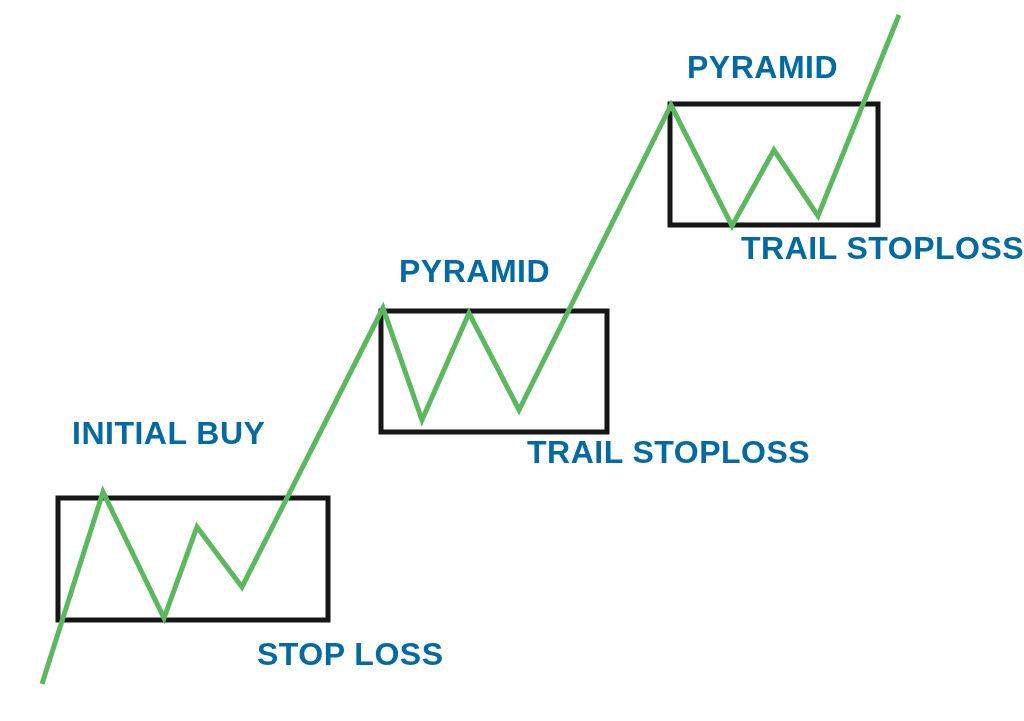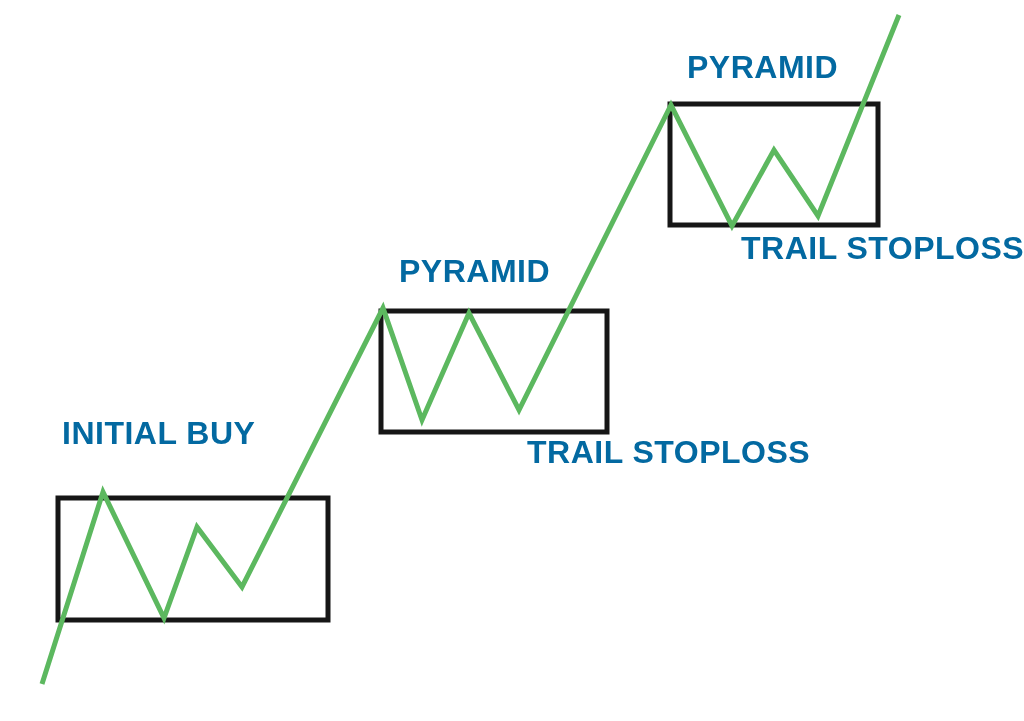--- a/index.html
+++ b/index.html
@@ -24,21 +24,21 @@
     position: absolute;
     font-family: "Liberation Sans", sans-serif;
     font-weight: 700;
     font-size: 32px;
     line-height: 1.0;
     letter-spacing: 0.5px;
     color: #0369a1;
     white-space: nowrap;
     user-select: none;
   }
-  .lbl-initial-buy   { left: 62px;  top: 417px; }
+  .lbl-initial-buy   { left: 72px;  top: 417px; }
   .lbl-stop-loss     { left: 257px; top: 638px; }
   .lbl-pyramid-mid   { left: 399px; top: 255px; }
   .lbl-trail-mid     { left: 527px; top: 436px; }
   .lbl-pyramid-top   { left: 687px; top: 51px;  }
   .lbl-trail-top     { left: 741px; top: 232px; }
   .box { fill: none; }
 </style>
 </head>
 <body>
 
@@ -50,20 +50,21 @@
 
     <rect class="box" x="381" y="311" width="226" height="121" stroke="#161616" stroke-width="5"></rect>
 
     <rect class="box" x="670" y="104" width="208" height="121" stroke="#161616" stroke-width="5"></rect>
 
     <polyline fill="none" stroke-linejoin="miter" stroke-linecap="butt" points="42,684 103,492 164,618 197,527 242,587 383,308 422,420 469,313 519,410 671,105 732,226 774,150 818,216 899,15" stroke="#5cb85f" stroke-width="5"></polyline>
   </svg>
 
   <div class="lbl lbl-initial-buy">INITIAL BUY</div>
 
+  <div class="lbl lbl-stop-loss">STOP LOSS</div>
 
   <div class="lbl lbl-pyramid-mid">PYRAMID</div>
 
   <div class="lbl lbl-trail-mid">TRAIL STOPLOSS</div>
 
   <div class="lbl lbl-pyramid-top">PYRAMID</div>
 
   <div class="lbl lbl-trail-top">TRAIL STOPLOSS</div>
 
 </div>

